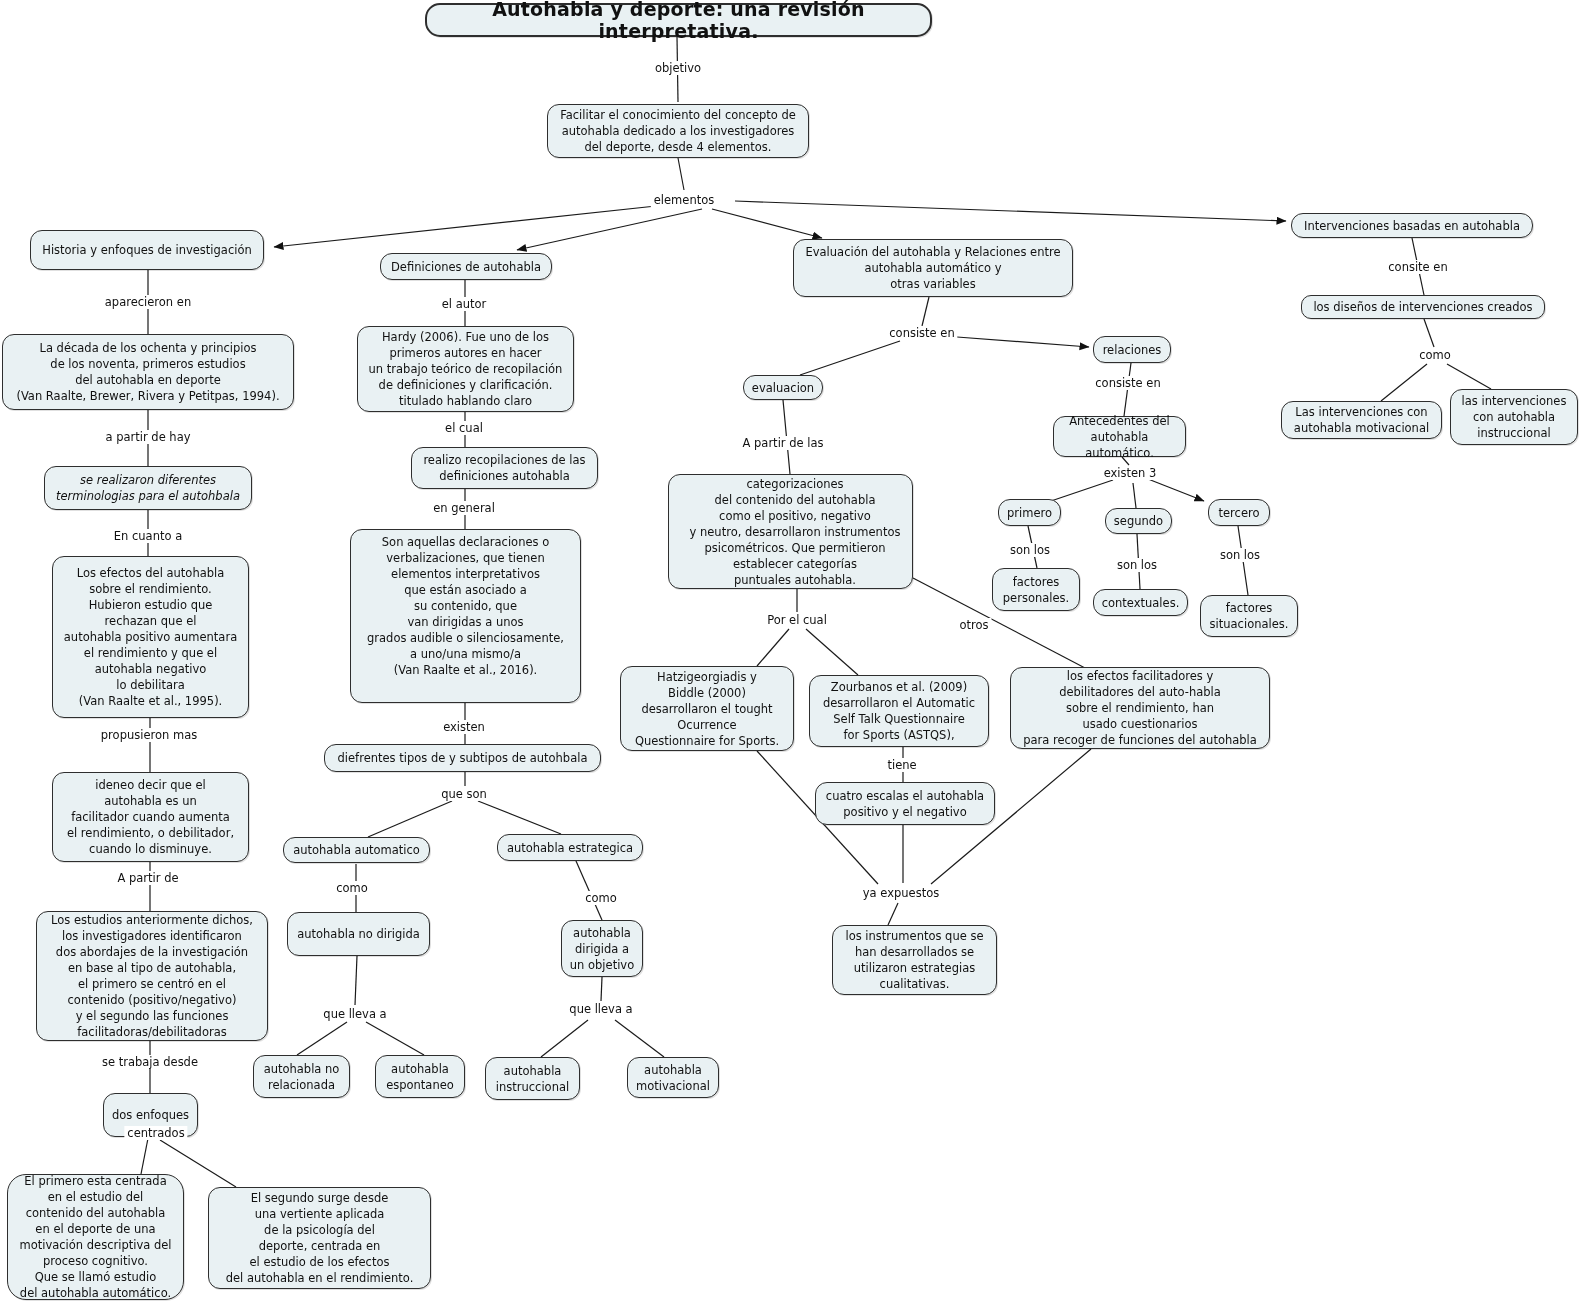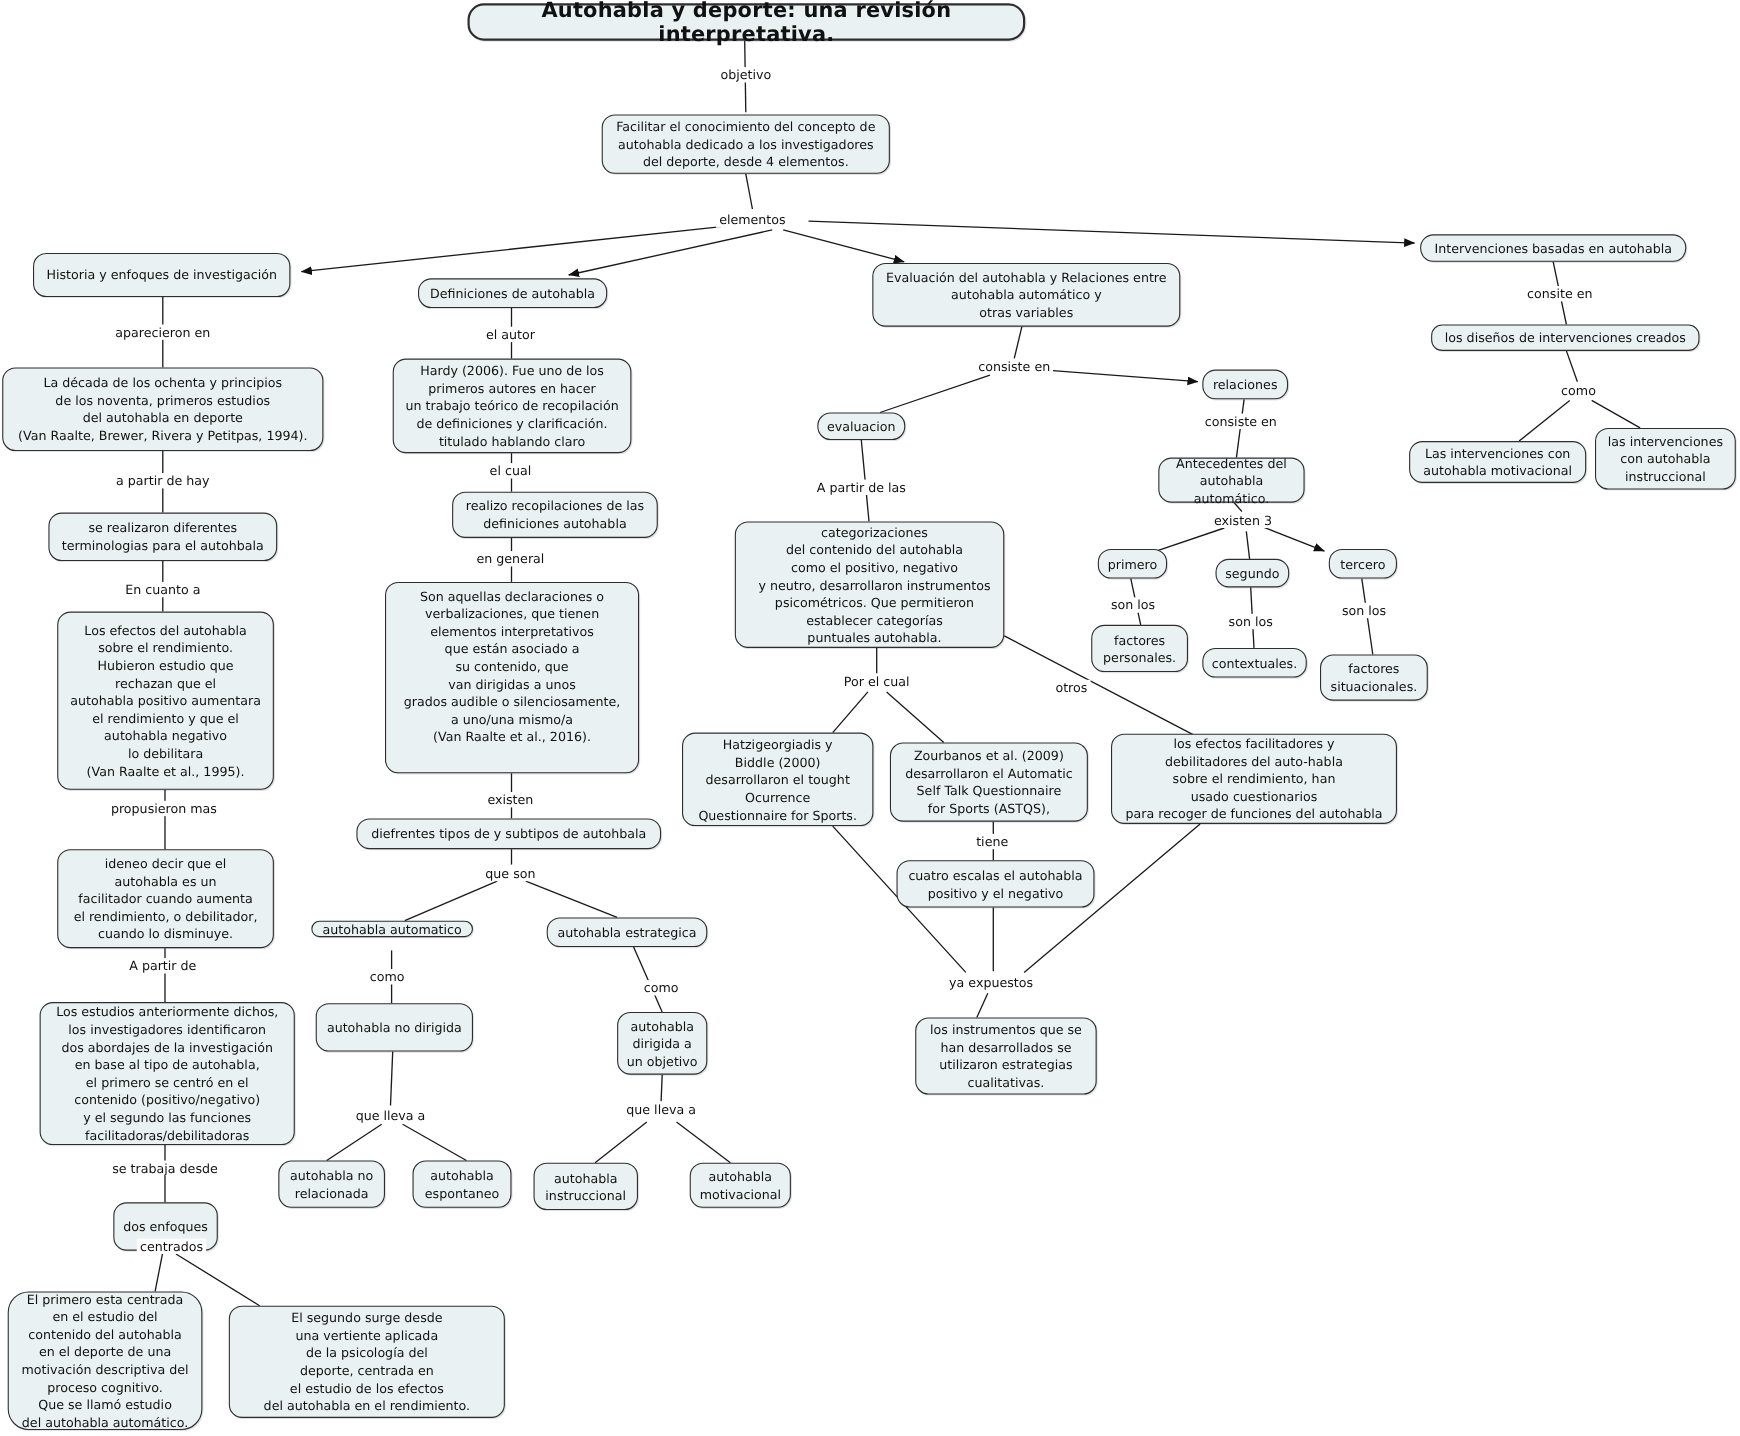--- a/index.html
+++ b/index.html
@@ -24,33 +24,33 @@
   }
   #n-title {
     font-size:19px; font-weight:bold; line-height:22px; border-radius:15px;
     border-width:2px; letter-spacing:0.2px;
   }
   
   #n-title{left:425px;top:3px;width:507px;height:34px;}
   #n-goal{left:547px;top:104px;width:262px;height:54px;}
   #n-historia{left:30px;top:230px;width:234px;height:40px;}
   #n-decada{left:2px;top:334px;width:292px;height:76px;}
-  #n-terminologias{left:44px;top:466px;width:208px;height:44px;}
+  #n-terminologias{left:44px;top:466px;width:208px;height:44px;font-style:italic;}
   #n-efectos{left:52px;top:556px;width:197px;height:162px;}
   #n-ideneo{left:52px;top:772px;width:197px;height:90px;}
   #n-estudios{left:36px;top:911px;width:232px;height:130px;}
   #n-enfoques{left:103px;top:1093px;width:95px;height:44px;}
   #n-primero-enfoque{left:7px;top:1174px;width:177px;height:126px;border-radius:19px;}
-  #n-segundo-enfoque{left:208px;top:1187px;width:251px;height:102px;}
+  #n-segundo-enfoque{left:208px;top:1187px;width:223px;height:102px;}
   #n-definiciones{left:380px;top:253px;width:172px;height:27px;}
   #n-hardy{left:357px;top:326px;width:217px;height:86px;}
   #n-recopilaciones{left:371px;top:447px;width:187px;height:42px;margin-left:40px;}
   #n-son-aquellas{left:350px;top:529px;width:231px;height:174px;align-items:flex-start;padding-top:4px;}
   #n-tipos{left:324px;top:744px;width:277px;height:28px;}
-  #n-automatico{left:283px;top:837px;width:147px;height:15px;}
+  #n-automatico{left:283px;top:837px;width:147px;height:26px;}
   #n-estrategica{left:497px;top:834px;width:146px;height:27px;}
   #n-no-dirigida{left:287px;top:912px;width:143px;height:44px;}
   #n-dirigida{left:561px;top:920px;width:82px;height:57px;}
   #n-no-relacionada{left:253px;top:1055px;width:97px;height:43px;}
   #n-espontaneo{left:375px;top:1055px;width:90px;height:43px;}
   #n-instruccional{left:485px;top:1057px;width:95px;height:43px;}
   #n-motivacional{left:627px;top:1057px;width:92px;height:41px;}
   #n-evaluacion-head{left:793px;top:239px;width:280px;height:58px;}
   #n-relaciones{left:1093px;top:336px;width:78px;height:27px;}
   #n-evaluacion{left:743px;top:375px;width:80px;height:25px;}

